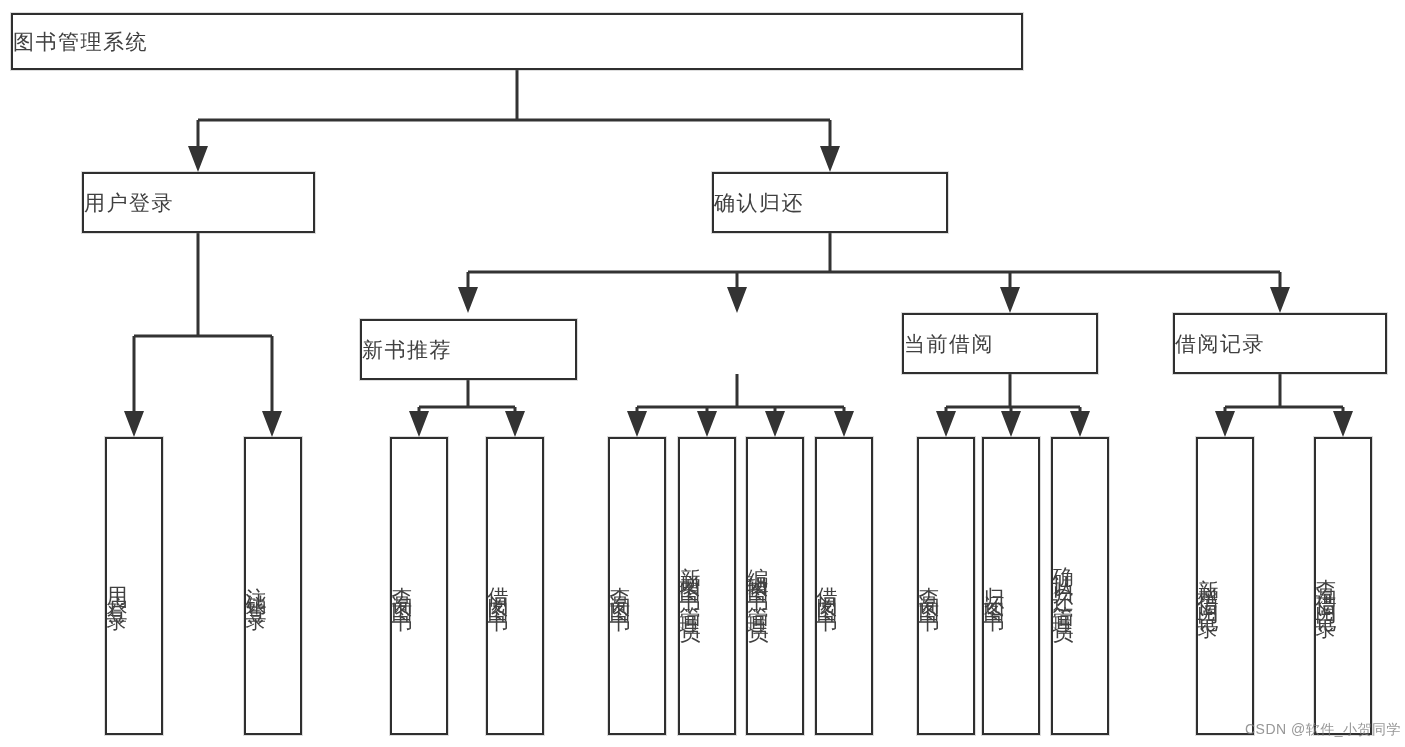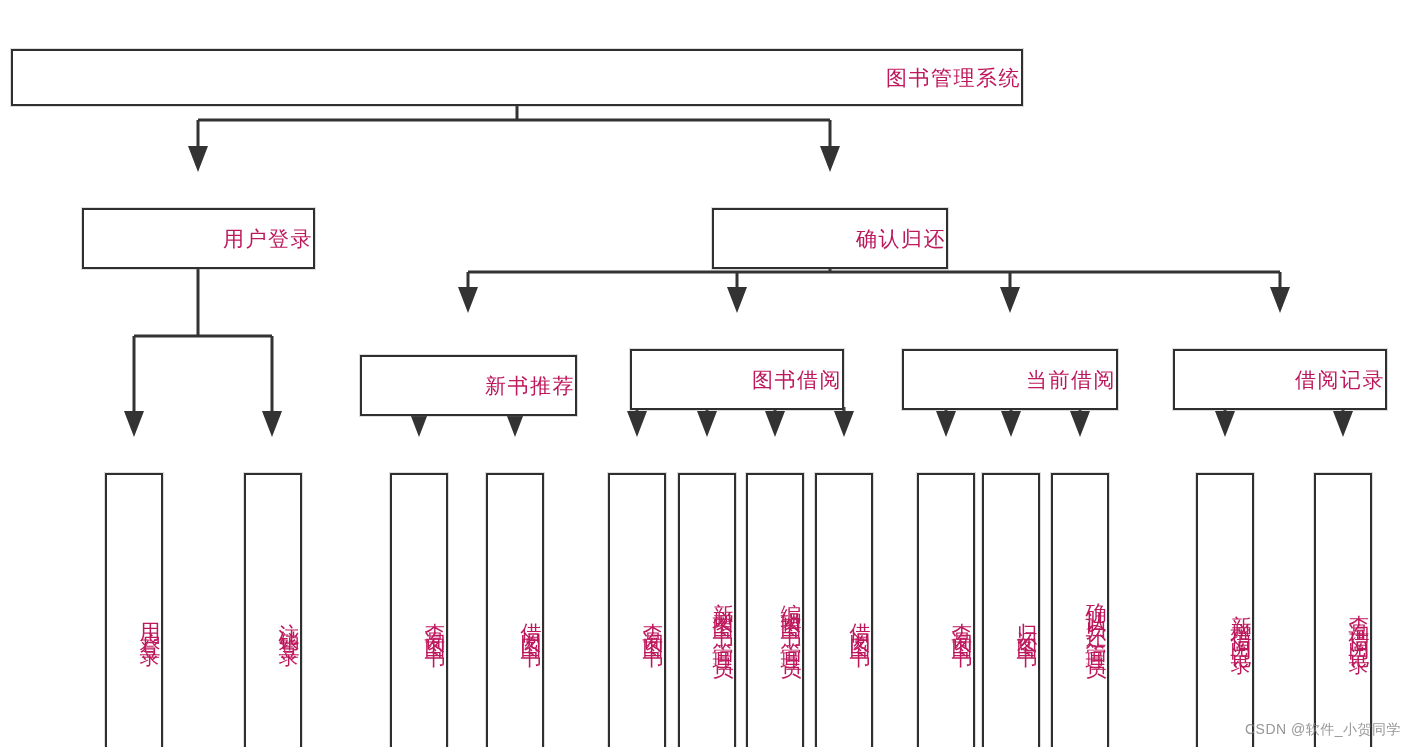--- a/index.html
+++ b/index.html
@@ -4,37 +4,36 @@
 <style>
   html,body{margin:0;padding:0;background:#fff;}
   .canvas{
     position:relative;width:1405px;height:747px;background:#ffffff;
     font-family:"Liberation Sans","DejaVu Sans",sans-serif;color:#333;
     overflow:hidden;
   }
   svg.connectors{position:absolute;left:0;top:0;width:1405px;height:747px;}
   .node{
     position:absolute;box-sizing:border-box;background:#ffffff;
-    border:2.6px solid #2f2f2f;display:flex;align-items:center;justify-content:flex-end;
-    font-size:21px;letter-spacing:1.5px;color:#be185d;
+    border:2.6px solid #2f2f2f;display:flex;align-items:center;justify-content:flex-start;
+    font-size:21px;letter-spacing:1.5px;color:#404040;
     box-shadow:0 0 0 1px rgba(120,120,120,0.25);
-    margin-top:36px;
   }
   .leaf{width:58px;top:437px;height:298px;}
   .leaf .vtext{
     writing-mode:vertical-rl;text-orientation:mixed;
     font-size:21px;letter-spacing:8px;line-height:1;white-space:nowrap;
   }
   
   #n-root{left:11px;top:13px;width:1012px;height:57px;}
   #n-user-login{left:82px;top:172px;width:233px;height:61px;}
   #n-book-mgmt{left:712px;top:172px;width:236px;height:61px;}
   #n-nbr{left:360px;top:319px;width:217px;height:61px;}
   #n-bb{left:630px;top:313px;width:214px;height:61px;}
-  #n-cb{left:902px;top:313px;width:216px;height:61px;padding-left:7px;}
+  #n-cb{left:902px;top:313px;width:196px;height:61px;}
   #n-br{left:1173px;top:313px;width:214px;height:61px;}
   
   #l-ul{left:105px;}  #l-lo{left:244px;}
   #l-nq{left:390px;}  #l-nb{left:486px;}
   #l-bq{left:608px;}  #l-ba{left:678px;} #l-be{left:746px;} #l-bb{left:815px;}
   #l-cq{left:917px;}  #l-cr{left:982px;} #l-cc{left:1051px;}
   #l-ra{left:1196px;} #l-rq{left:1314px;}
   .watermark{
     position:absolute;right:4px;top:721px;z-index:6;
     font-size:14px;color:rgba(128,128,128,0.82);letter-spacing:0.5px;
@@ -77,23 +76,20 @@
   <div class="node" id="n-user-login">
     <span>用户登录</span>
   </div>
   <div class="node" id="n-book-mgmt">
     <span>确认归还</span>
   </div>
 
   <div class="node" id="n-nbr">
     <span>新书推荐</span>
   </div>
-  <div class="node" id="n-bb">
-    <span>图书借阅</span>
-  </div>
   <div class="node" id="n-cb">
     <span>当前借阅</span>
   </div>
   <div class="node" id="n-br">
     <span>借阅记录</span>
   </div>
 
   <div class="node leaf" id="l-ul">
     <span class="vtext">用户登录</span>
   </div>

